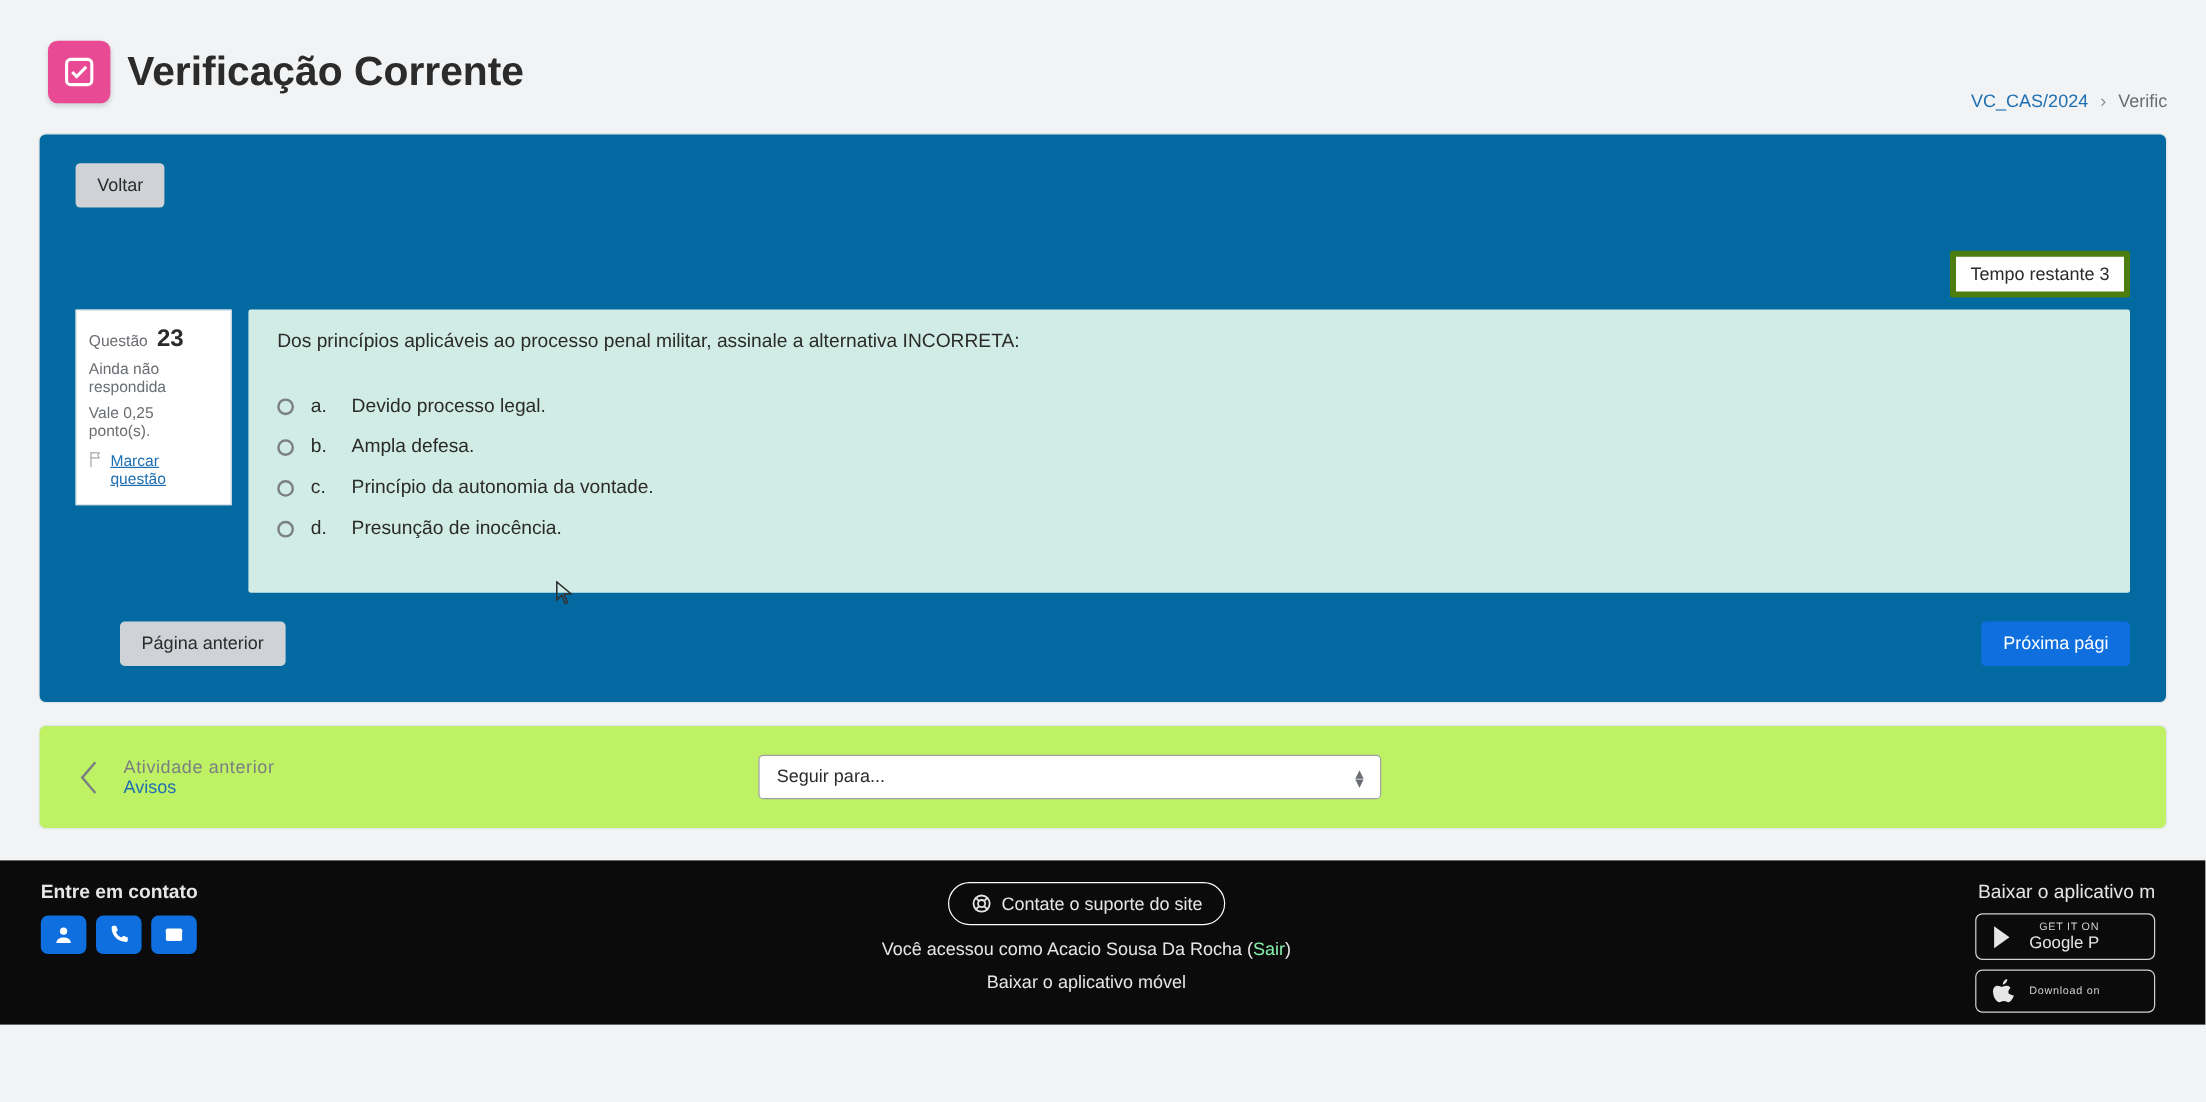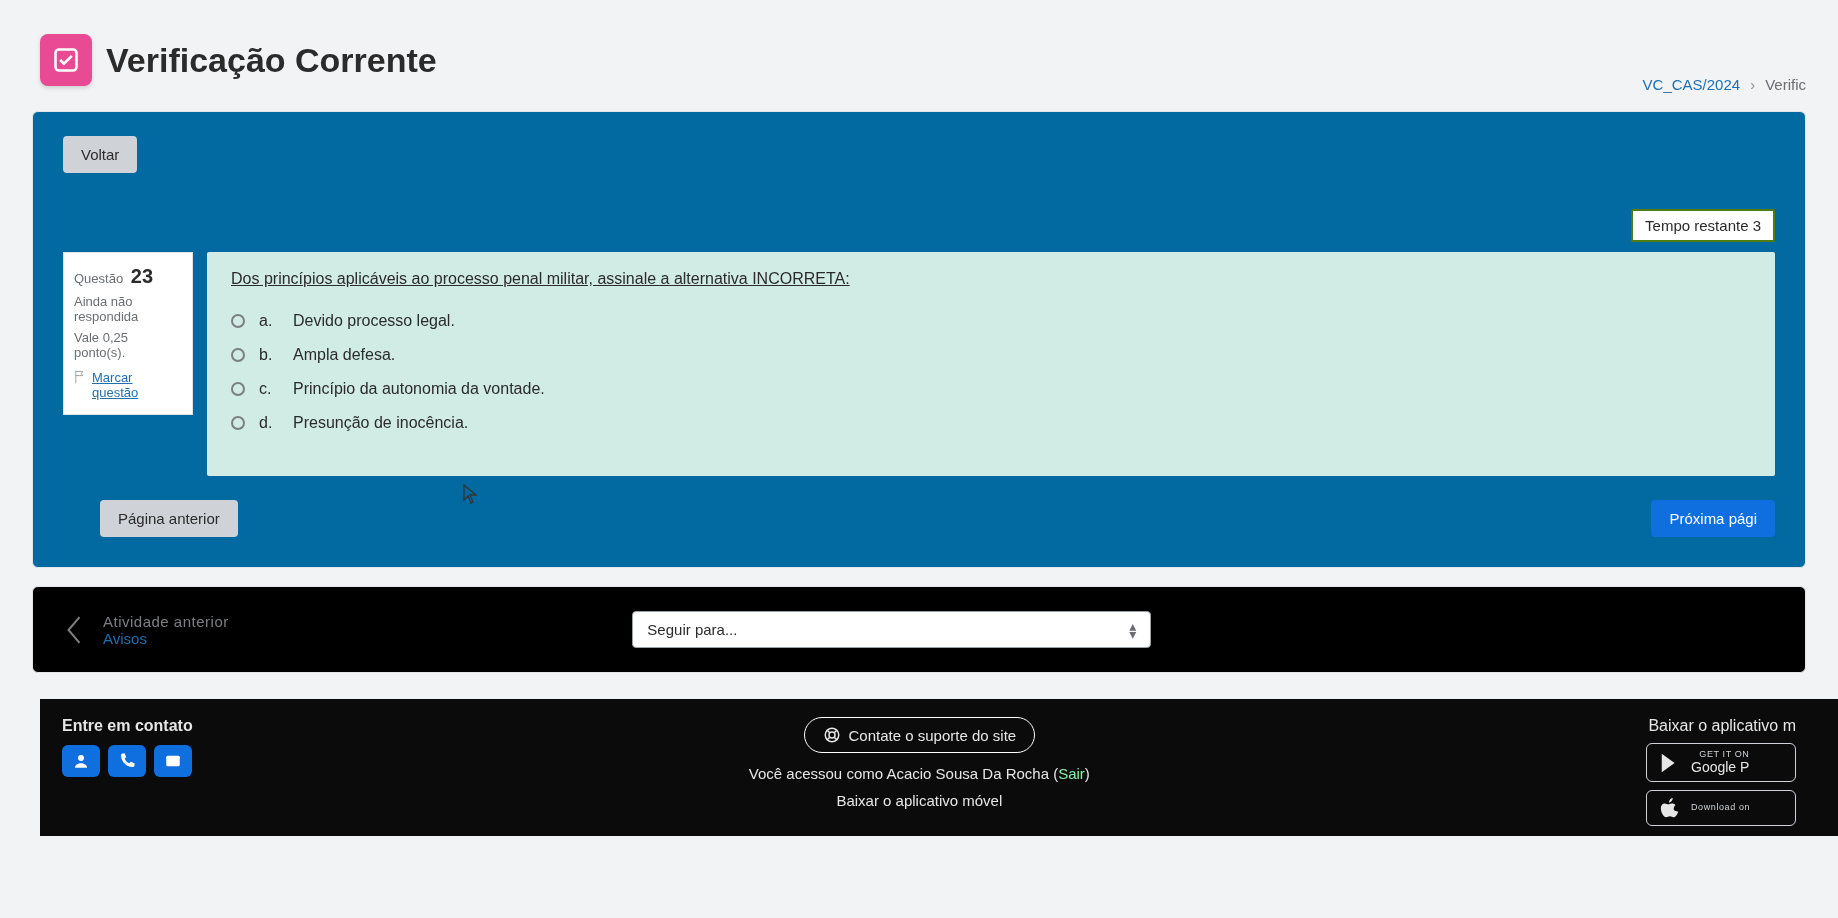--- a/index.html
+++ b/index.html
@@ -61,21 +61,21 @@
     background: var(--btn-grey);
     color: #2b2b2b;
     border: none;
     border-radius: 4px;
     padding: 10px 18px;
     font-size: 15px;
     cursor: pointer;
   }
   .timer-row { display: flex; justify-content: flex-end; margin-top: 36px; }
   .timer-box {
-    border: 2px solid #4d7c0f;
+    border: 5px solid #4d7c0f;
     background: #fff;
     padding: 6px 12px;
     font-size: 15px;
     border-radius: 2px;
   }
 
   
   .q-wrap { display: flex; gap: 14px; margin-top: 10px; align-items: flex-start; }
   .q-meta {
     width: 130px; flex: 0 0 130px;
@@ -90,21 +90,21 @@
   .q-meta .line { margin-top: 6px; }
   .q-meta .flag-link { margin-top: 10px; display: flex; gap: 6px; cursor: pointer; color: var(--link); text-decoration: underline; }
   .q-meta .flag-link svg { flex: 0 0 auto; stroke: #7b7f83; fill: none; width: 12px; height: 14px; }
 
   .q-body {
     flex: 1;
     background: var(--quiz-bg);
     border-radius: 2px;
     padding: 18px 24px 36px 24px;
   }
-  .q-text { font-size: 16px; margin-bottom: 16px; text-decoration: underline; }
+  .q-text { font-size: 16px; margin-bottom: 28px; }
   .opt { display: flex; align-items: center; gap: 14px; padding: 8px 0; font-size: 16px; }
   .opt .radio {
     width: 14px; height: 14px; border: 2px solid #7a7f83; border-radius: 50%;
     flex: 0 0 14px;
   }
   .opt .letter { width: 20px; flex: 0 0 20px; }
 
   .pager-row { display: flex; justify-content: space-between; margin-top: 24px; margin-left: 37px; }
   .btn-primary {
     background: var(--btn-primary);
@@ -113,21 +113,21 @@
     border-radius: 4px;
     padding: 10px 18px;
     font-size: 15px;
     cursor: pointer;
   }
 
   
   .nav-card {
     margin: 0 32px 26px 32px;
     padding: 24px 30px;
-    background: #000000;
+    background: #bef264;
     border: 1px solid #e3e6e8;
     border-radius: 6px;
     display: flex;
     align-items: center;
     gap: 30px;
   }
   .prev-activity { display: flex; align-items: center; gap: 18px; cursor: pointer; }
   .prev-activity svg { width: 22px; height: 34px; stroke: #7b7f83; stroke-width: 2.2; fill: none; }
   .prev-activity .lbl { font-size: 15px; color: #7b7f83; letter-spacing: .5px; }
   .prev-activity .val { font-size: 15px; color: var(--link); }
@@ -141,22 +141,21 @@
     font-size: 15px;
     display: flex; justify-content: space-between; align-items: center;
     cursor: pointer;
   }
   .jump-select .arrows { font-size: 14px; color: #6a6e72; line-height: 8px; }
 
   
   .footer {
     background: var(--footer-bg);
     color: #e6e6e6;
-    padding: 18px 42px 10px 22px;
-    margin-left: 40px;
+    padding: 18px 42px 10px 34px;
   }
   .footer-row {
     display: flex;
     align-items: flex-start;
     justify-content: space-between;
     gap: 24px;
   }
   .f-contact .title { font-weight: 700; font-size: 16px; }
   .f-icons { display: flex; gap: 8px; margin-top: 10px; }
   .f-icon-btn {

